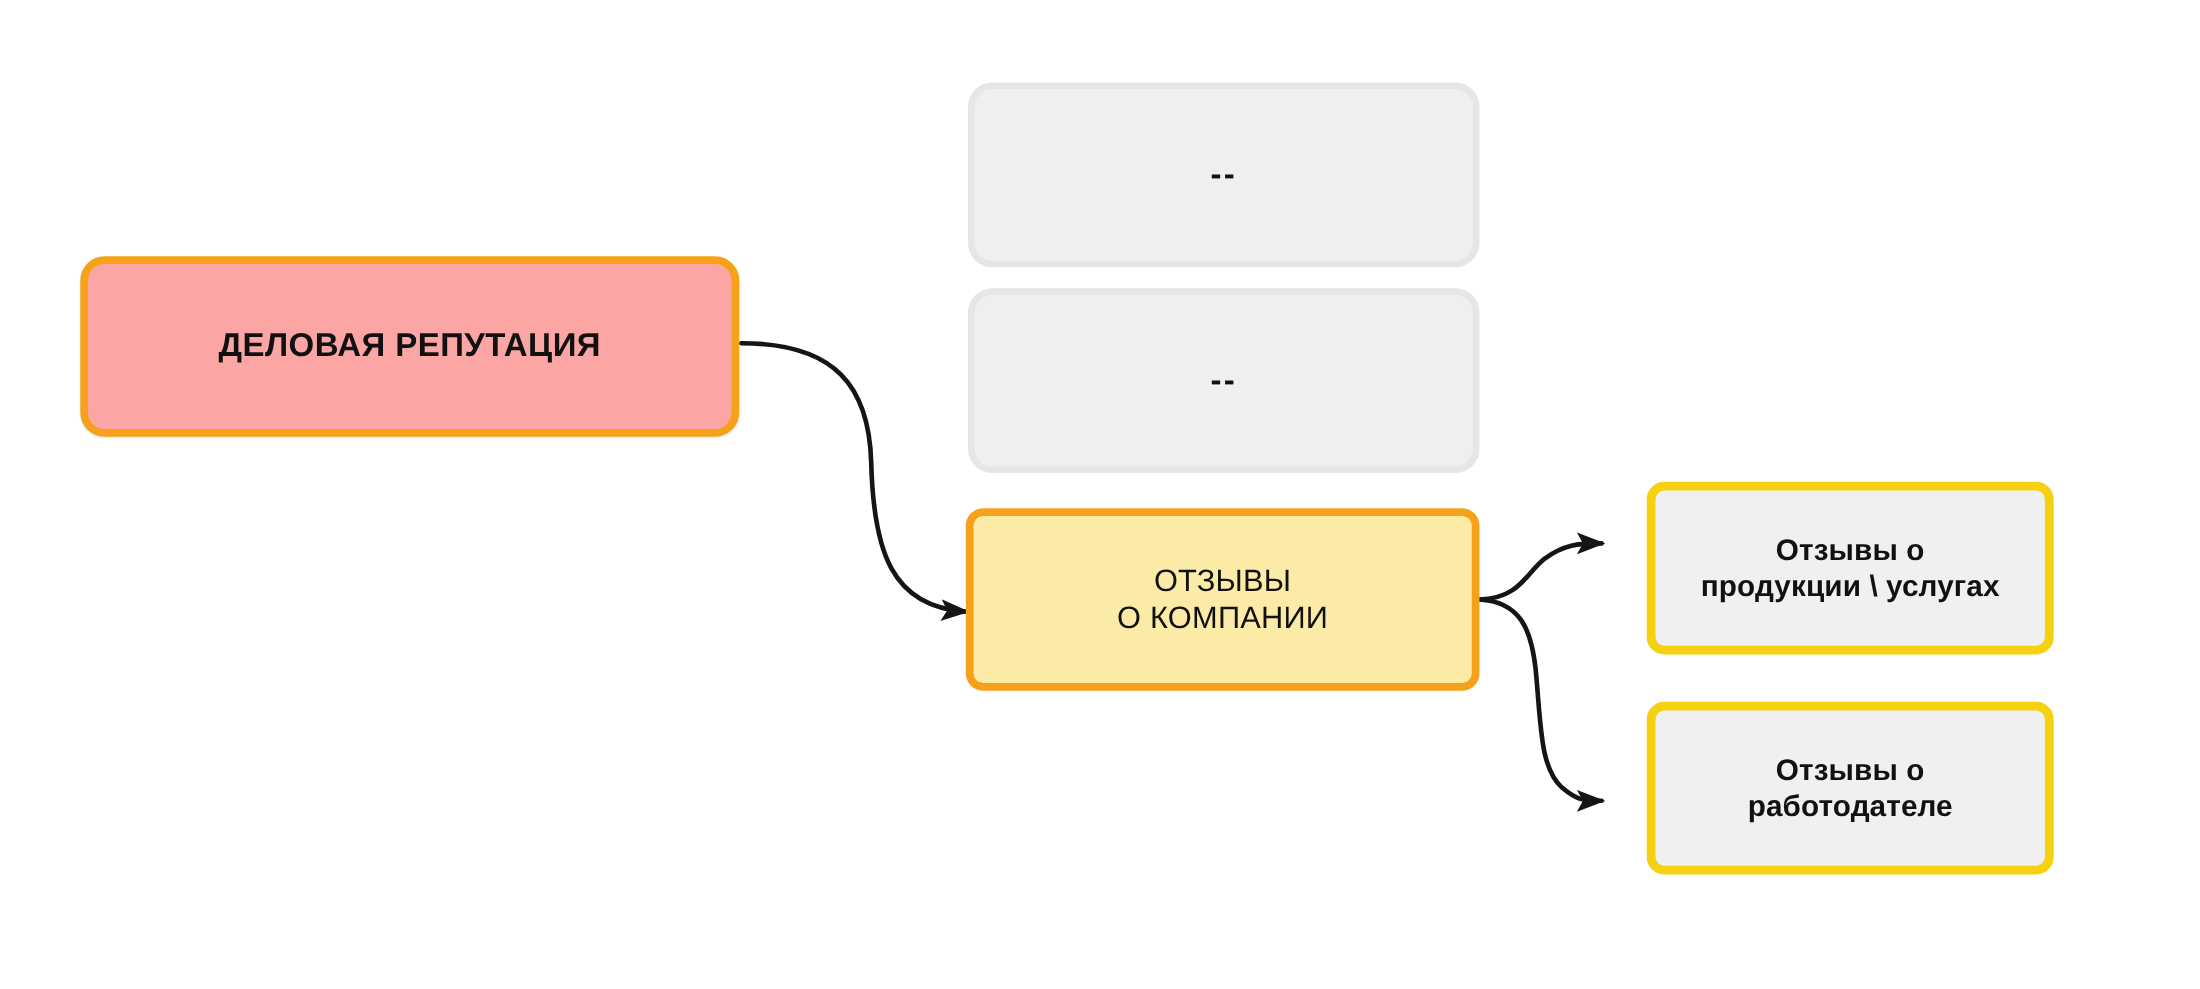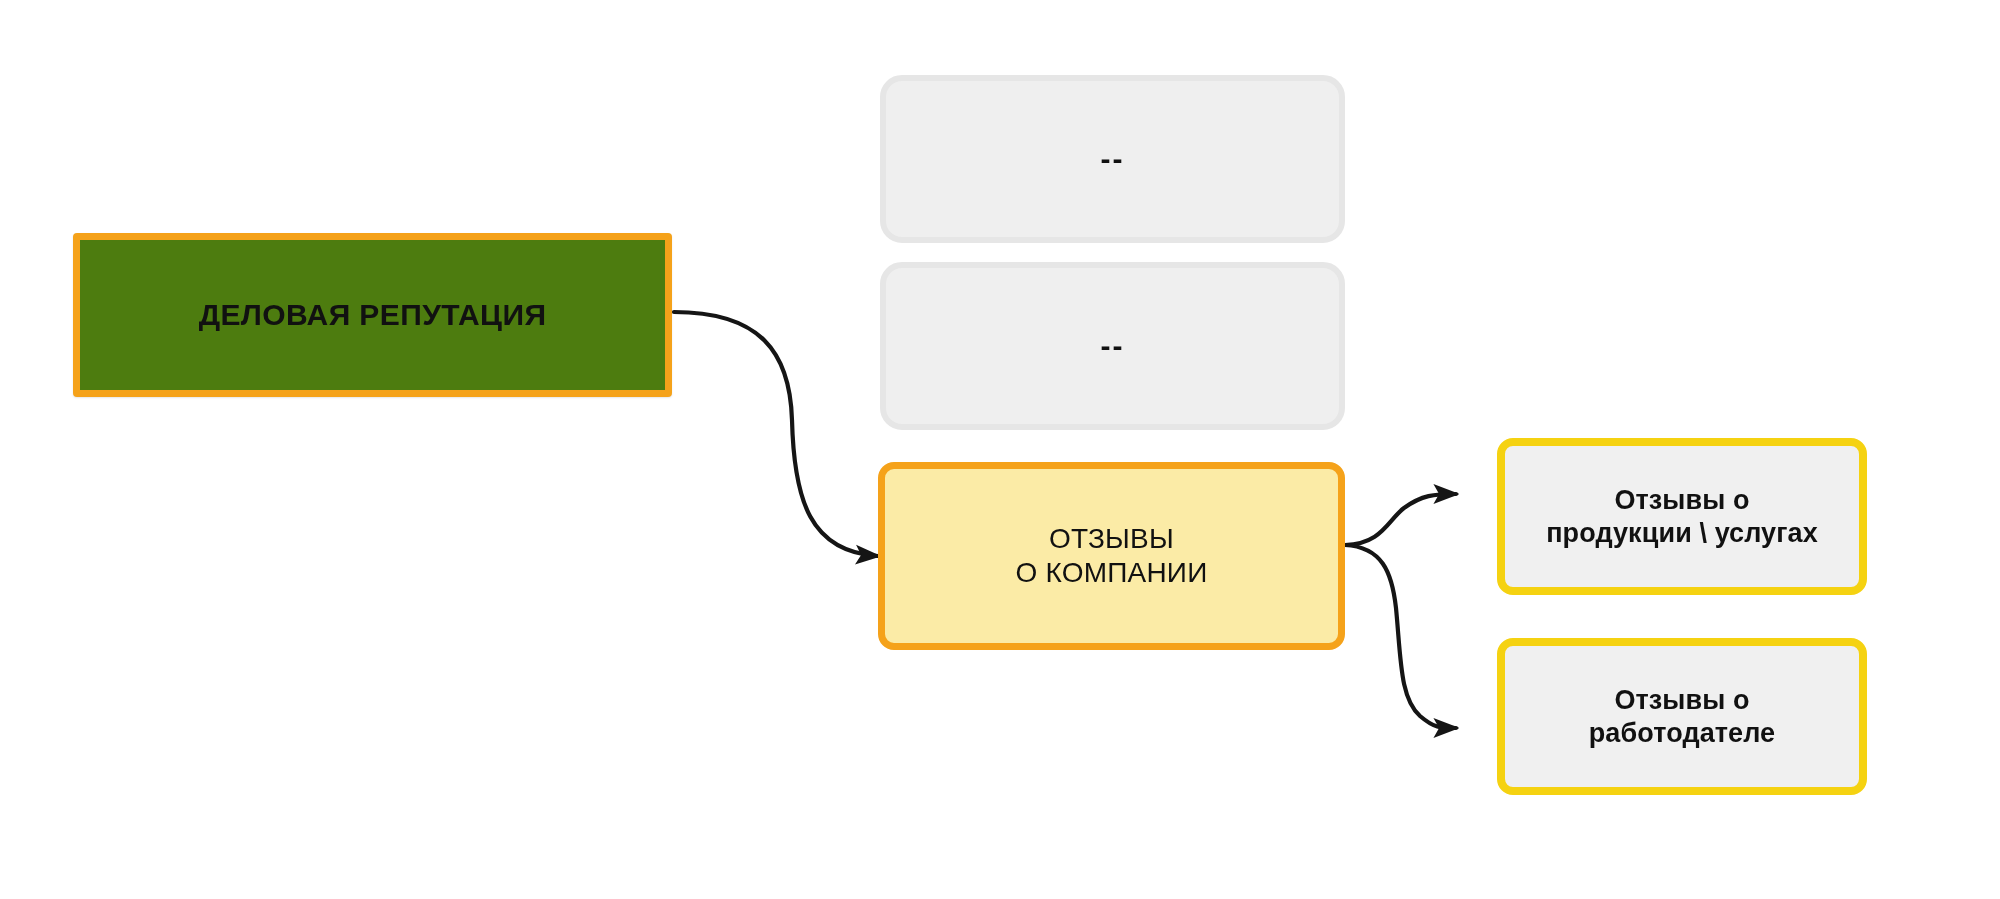--- a/index.html
+++ b/index.html
@@ -29,23 +29,23 @@
     justify-content: center;
     text-align: center;
     color: #111111;
     line-height: 1.22;
     white-space: pre-line;
     user-select: none;
   }
 
   
   .node--root {
-    background: #4d7c0f;
+    background: #fca5a5;
     border: 7px solid #F5A21A;
-    border-radius: 4px;
+    border-radius: 22px;
     font-size: 30px;
     font-weight: 700;
     letter-spacing: 0.4px;
     box-shadow: 0 1px 2px rgba(0,0,0,0.10);
     align-items: center;
   }
 
   
   .node--placeholder {
     background: #EFEFEF;
@@ -117,21 +117,21 @@
   </div>
 
   <div class="node node--placeholder" style="left:880px; top:75px; width:465px; height:168px;">
     <span>--</span>
   </div>
 
   <div class="node node--placeholder" style="left:880px; top:262px; width:465px; height:168px;">
     <span>--</span>
   </div>
 
-  <div class="node node--branch" style="left:878px; top:462px; width:467px; height:188px;">
+  <div class="node node--branch" style="left:878px; top:462px; width:467px; height:166px;">
     <span>ОТЗЫВЫ
 О КОМПАНИИ</span>
   </div>
 
   <div class="node node--leaf" style="left:1458px; top:438px; width:370px; height:157px;">
     <span>Отзывы о
 продукции \ услугах</span>
   </div>
 
   <div class="node node--leaf" style="left:1458px; top:638px; width:370px; height:157px;">

